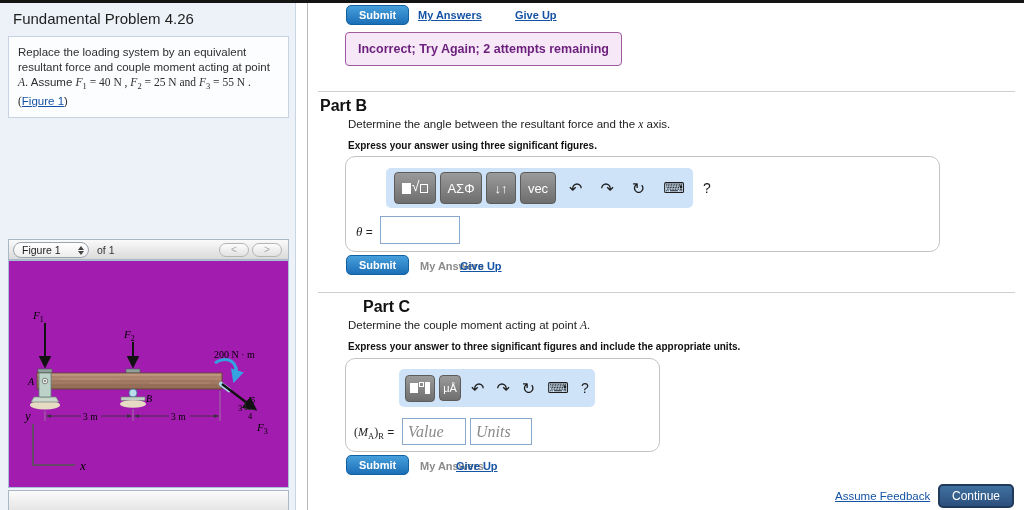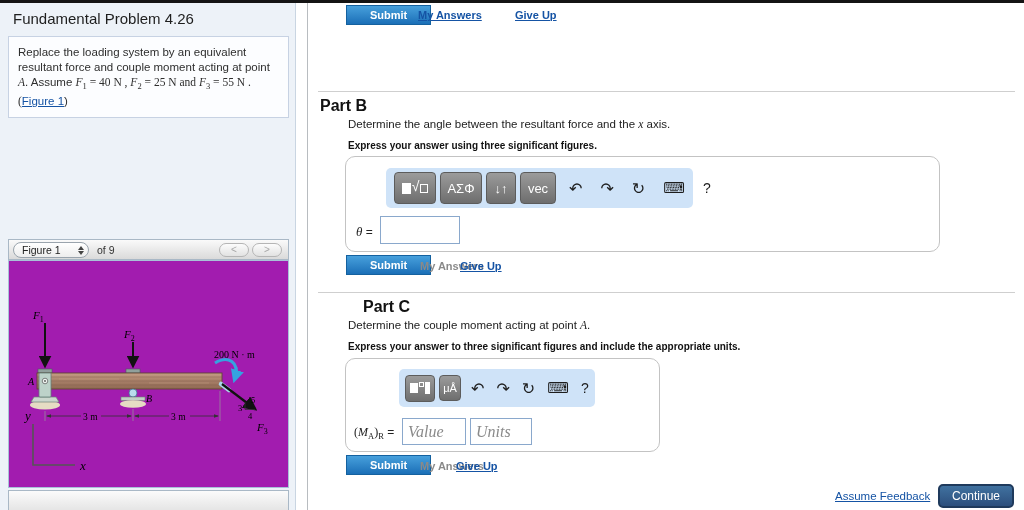--- a/index.html
+++ b/index.html
@@ -37,21 +37,21 @@
 
   .figure-canvas { position:absolute; left:8px; top:257px; width:281px; height:228px;
     background:#a21caf; border:1px solid #a8c2d8; }
   .figure-footer { position:absolute; left:8px; top:487px; width:281px; height:23px;
     background:linear-gradient(#fbfbfb,#e3e3e3); border:1px solid #a9b8c6; }
 
   
   .right-panel { position:absolute; left:308px; top:3px; width:716px; height:507px; background:#fff; }
 
   .btn-submit { position:absolute; background:linear-gradient(#47a0dc,#1b6fb7); border:1px solid #14619f;
-    border-radius:0; color:#fff; font-weight:bold; font-size:11px; padding:3px 23px; cursor:pointer;
+    border-radius:5px; color:#fff; font-weight:bold; font-size:11px; padding:3px 12px; cursor:pointer;
     font-family:"Liberation Sans", sans-serif; }
   .link { font-size:11px; font-weight:bold; color:#1553a4; text-decoration:underline; cursor:pointer; position:absolute; }
   .link-dis { font-size:11px; font-weight:bold; color:#8a8a8a; position:absolute; }
 
   .feedback-box { position:absolute; left:37px; top:29px; width:277px; background:#f7e8f7;
     border:1px solid #a05aa0; border-radius:4px; padding:9px 12px; font-size:12.5px; font-weight:bold; color:#6b1f7c; }
 
   .hr { position:absolute; left:10px; width:697px; height:1px; background:#cfcfcf; }
   .part-title { position:absolute; left:12px; font-size:16px; font-weight:bold; color:#111; }
   .q-text { position:absolute; left:40px; font-size:11.5px; color:#222; }
@@ -97,21 +97,21 @@
     </div>
 
     <div class="fig-bar">
       <div class="fig-select">
         <span class="lbl">Figure 1</span>
         <span class="stepper">
             <span class="tri-up"></span>
             <span class="tri-dn"></span>
           </span>
       </div>
-      <div class="fig-of">of 9</div>
+      <div class="fig-of">of 1</div>
       <div class="fig-nav prev">&lt;</div>
       <div class="fig-nav next">&gt;</div>
     </div>
 
     <div class="figure-canvas">
       <svg width="279" height="226" viewBox="0 0 279 226">
         <defs>
           <linearGradient id="wood" x1="0" y1="0" x2="0" y2="1">
             <stop offset="0" stop-color="#c59d84"></stop>
               <stop offset="0.5" stop-color="#a87f68"></stop>
@@ -192,20 +192,21 @@
   </div>
 
   <div class="panel-divider"></div>
 
   <div class="right-panel">
 
     <button class="btn-submit" style="left:38px; top:2px;">Submit</button>
     <a class="link" style="left:110px; top:6px;">My Answers</a>
     <a class="link" style="left:207px; top:6px;">Give Up</a>
 
+    <div class="feedback-box">Incorrect; Try Again; 2 attempts remaining</div>
 
     <div class="hr" style="top:88px;"></div>
     <div class="part-title" style="top:94px;">Part B</div>
     <div class="q-text" style="top:115px;">
       <span>Determine the angle between the resultant force and the </span><span class="math-var">x</span><span> axis.</span>
     </div>
     <div class="q-bold" style="top:137px;">Express your answer using three significant figures.</div>
 
     <div class="ans-box" style="left:37px; top:153px; width:595px; height:96px;">
       <div class="eq-toolbar" style="left:40px; top:11px; width:307px; height:40px;">

